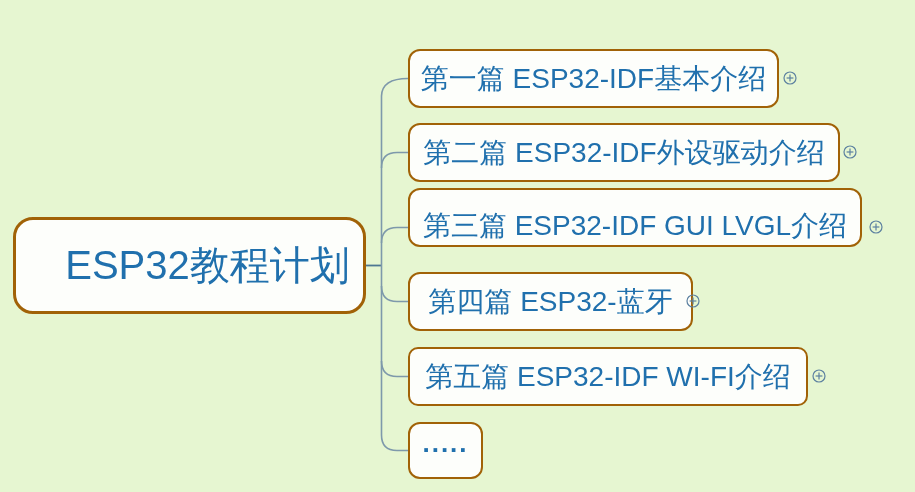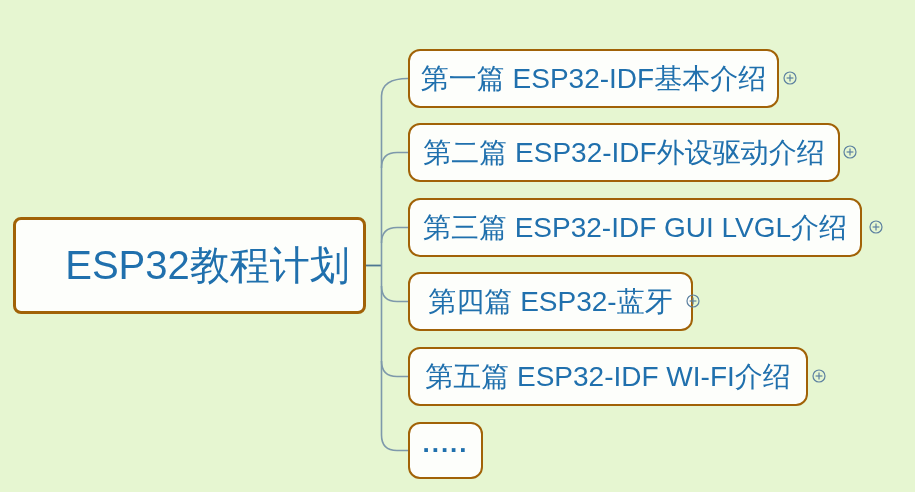--- a/index.html
+++ b/index.html
@@ -31,35 +31,35 @@
     align-items: center;
     justify-content: center;
     color: #2070ad;
     white-space: nowrap;
   }
   .root {
     left: 13px;
     top: 217px;
     width: 353px;
     height: 97px;
-    border-radius: 8px;
+    border-radius: 20px;
     font-size: 40px;
     padding-left: 36px;
   }
   .child {
     border-width: 2.5px;
     border-radius: 12px;
     font-size: 28px;
     height: 59px;
   }
   .n1 { left: 408px; top: 49px;  width: 371px; }
   .n2 { left: 408px; top: 123px; width: 432px; justify-content: center; }
-  .n3 { left: 408px; top: 198px; width: 454px; }
+  .n3 { left: 408px; top: 188px; width: 454px; align-items: flex-end; }
   .n4 { left: 408px; top: 272px; width: 285px; }
-  .n5 { left: 408px; top: 347px; width: 400px; }
+  .n5 { left: 408px; top: 347px; width: 400px; border-radius: 10px; }
   .n6 { left: 408px; top: 422px; width: 75px; height: 57px; }
   .n6 .label {
     font-size: 26px;
     font-weight: bold;
     letter-spacing: 2px;
     transform: translateY(-7px);
   }
   .expand {
     position: absolute;
     width: 14px;

